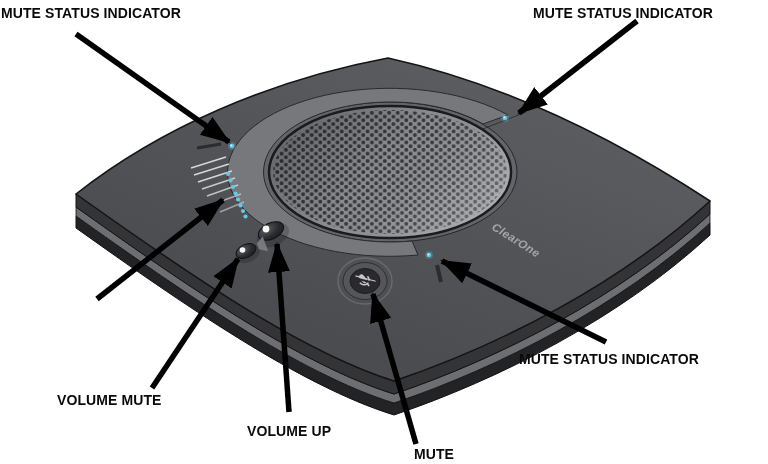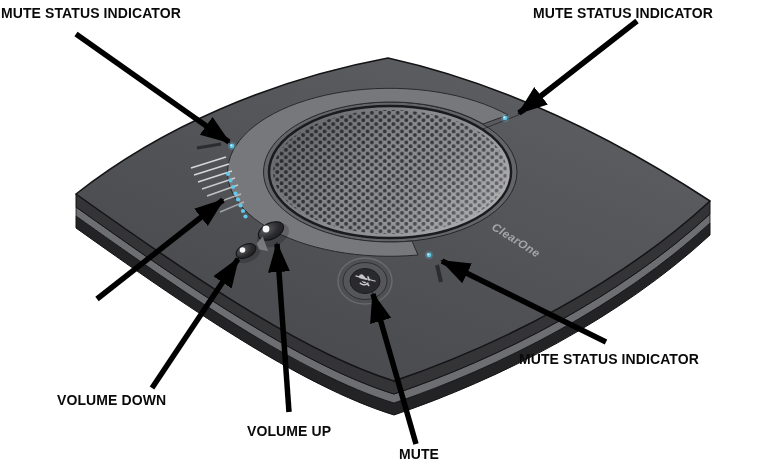--- a/index.html
+++ b/index.html
@@ -11,21 +11,21 @@
   .lbl{
     position:absolute;font-weight:bold;font-size:14px;line-height:20px;
     color:#0a0a0a;white-space:nowrap;letter-spacing:0.1px;
     font-family:"Liberation Sans", sans-serif;
   }
   #lbl-tl{left:1px;top:3px;}
   #lbl-tr{left:533px;top:3px;}
   #lbl-vsi{left:14px;top:297px;line-height:21px;}
   #lbl-vdn{left:57px;top:390px;}
   #lbl-vup{left:247px;top:421px;}
-  #lbl-mute{left:399px;top:444px;}
+  #lbl-mute{left:414px;top:444px;}
   #lbl-br{left:519px;top:349px;}
 </style>
 </head>
 <body>
 
 <div class="stage">
 
 <svg width="768" height="464" viewBox="0 0 768 464">
   <defs>
     <linearGradient id="surf" x1="0.1" y1="1" x2="0.85" y2="0">
@@ -146,18 +146,18 @@
     <line x1="289" y1="412" x2="277" y2="244" marker-end="url(#ah)"></line>
     <line x1="416" y1="444" x2="373" y2="294" marker-end="url(#ah)"></line>
     <line x1="606" y1="342" x2="442" y2="261" marker-end="url(#ah)"></line>
   </g>
 </svg>
 
 <div class="lbl" id="lbl-tl">MUTE STATUS INDICATOR</div>
 <div class="lbl" id="lbl-tr">MUTE STATUS INDICATOR</div>
 <div class="lbl" id="lbl-vsi">
 </div>
-<div class="lbl" id="lbl-vdn">VOLUME DOWN</div>
+<div class="lbl" id="lbl-vdn">VOLUME MUTE</div>
 <div class="lbl" id="lbl-vup">VOLUME UP</div>
 <div class="lbl" id="lbl-mute">MUTE</div>
 <div class="lbl" id="lbl-br">MUTE STATUS INDICATOR</div>
 
 </div>
 
 </body></html>

